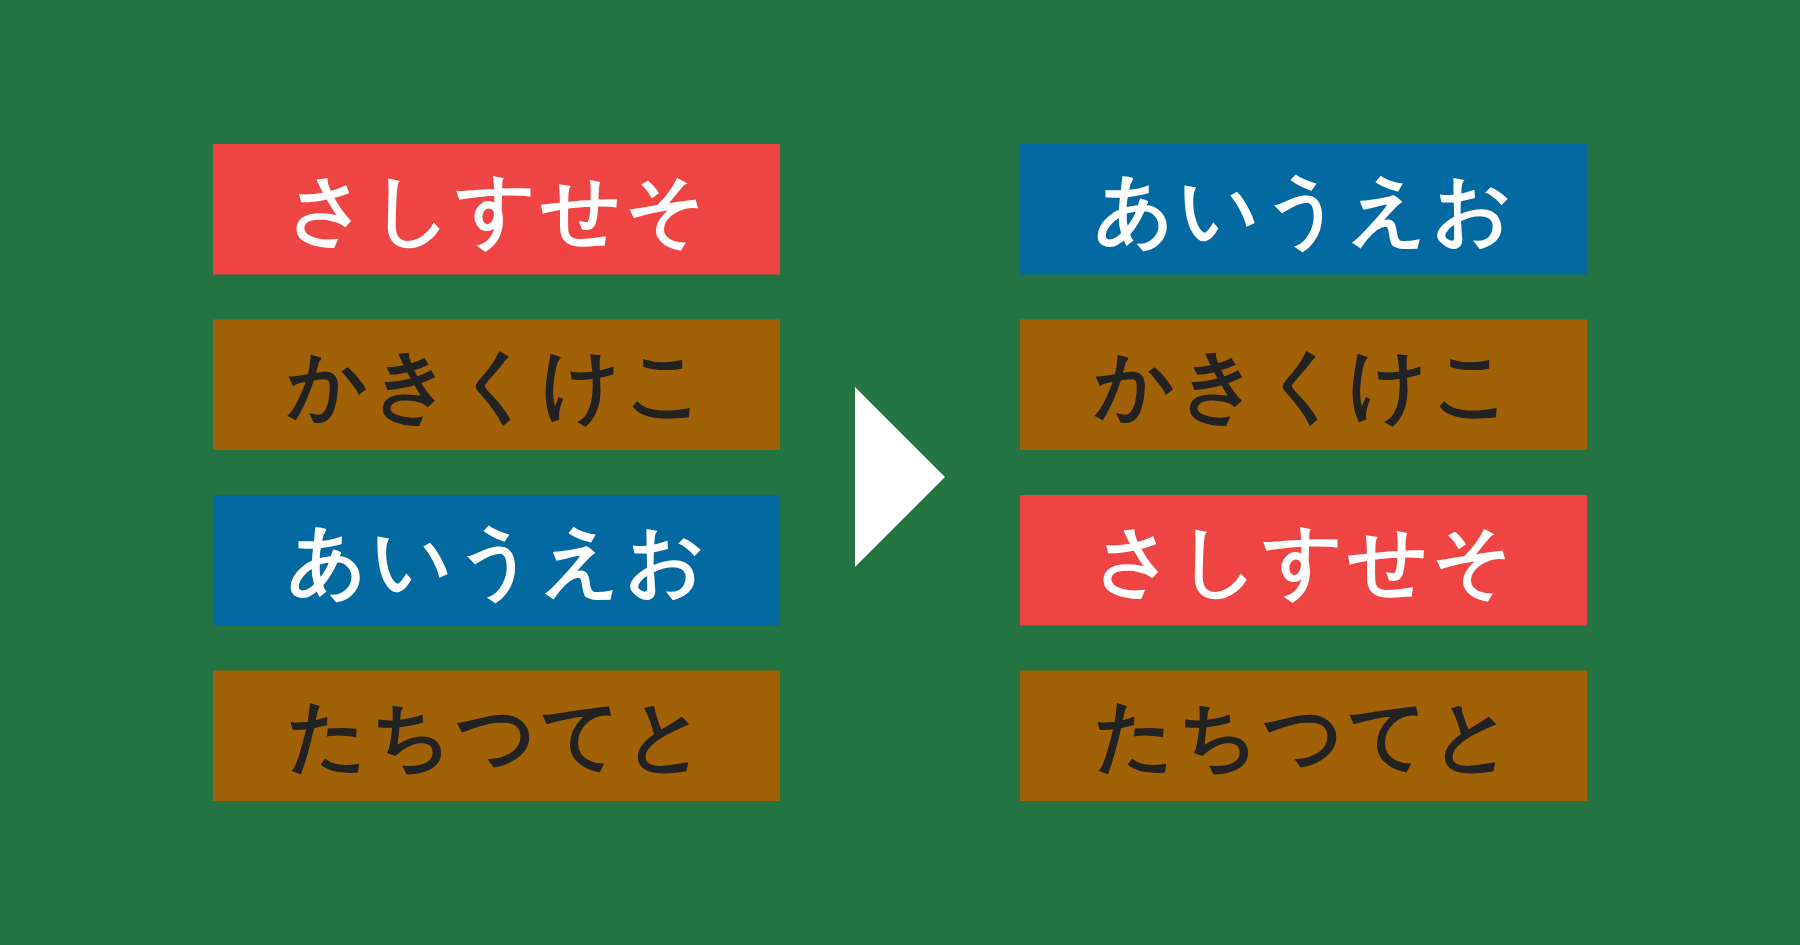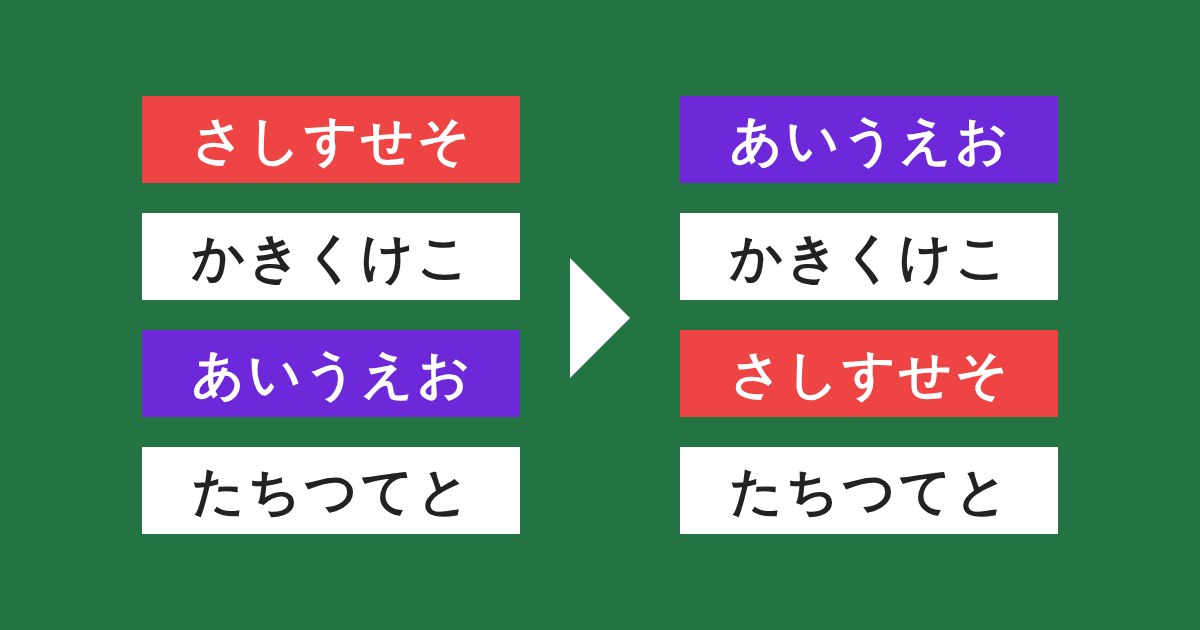--- a/index.html
+++ b/index.html
@@ -43,27 +43,27 @@
   .row-label {
     font-family: "DejaVu Sans", "Liberation Sans", sans-serif;
     font-size: 52px;
     font-weight: 700;
     line-height: 1;
     letter-spacing: 0.06em;
     text-indent: 0.06em;
     white-space: nowrap;
   }
 
-  .row.tone-neutral { background: #ffffff; text-align: right; }
+  .row.tone-neutral { background: #a16207; text-align: right; }
   .row.tone-neutral .row-label { color: #222222; }
 
   .row.tone-orange { background: #ef4444; }
   .row.tone-orange .row-label { color: #FFFFFF; }
 
-  .row.tone-blue { background: #6d28d9; }
+  .row.tone-blue { background: #0369a1; }
   .row.tone-blue .row-label { color: #FFFFFF; }
 
   #transition-arrow {
     position: absolute;
     left: 570px;
     top: 258px;
     width: 60px;
     height: 120px;
   }
 </style>

